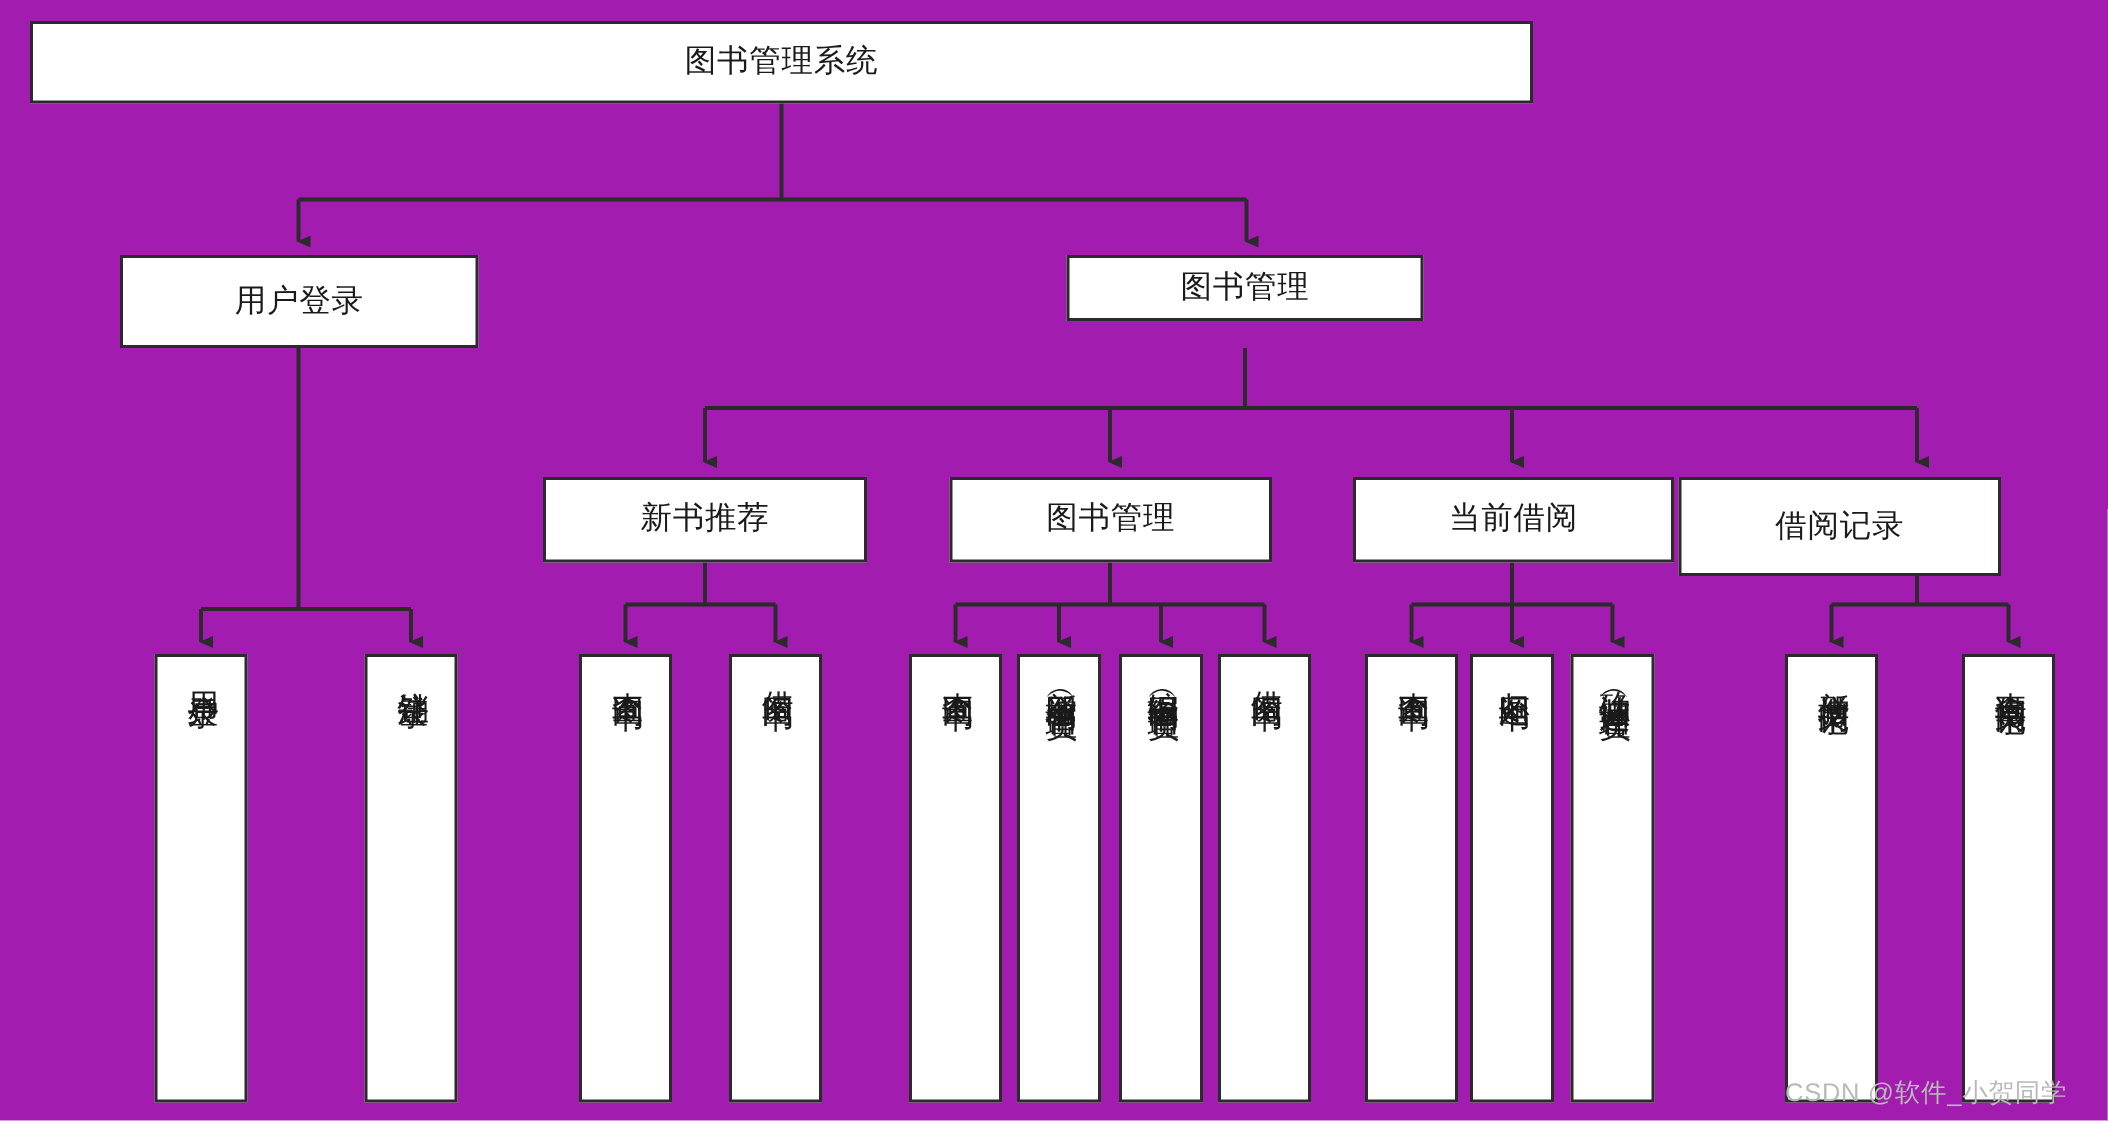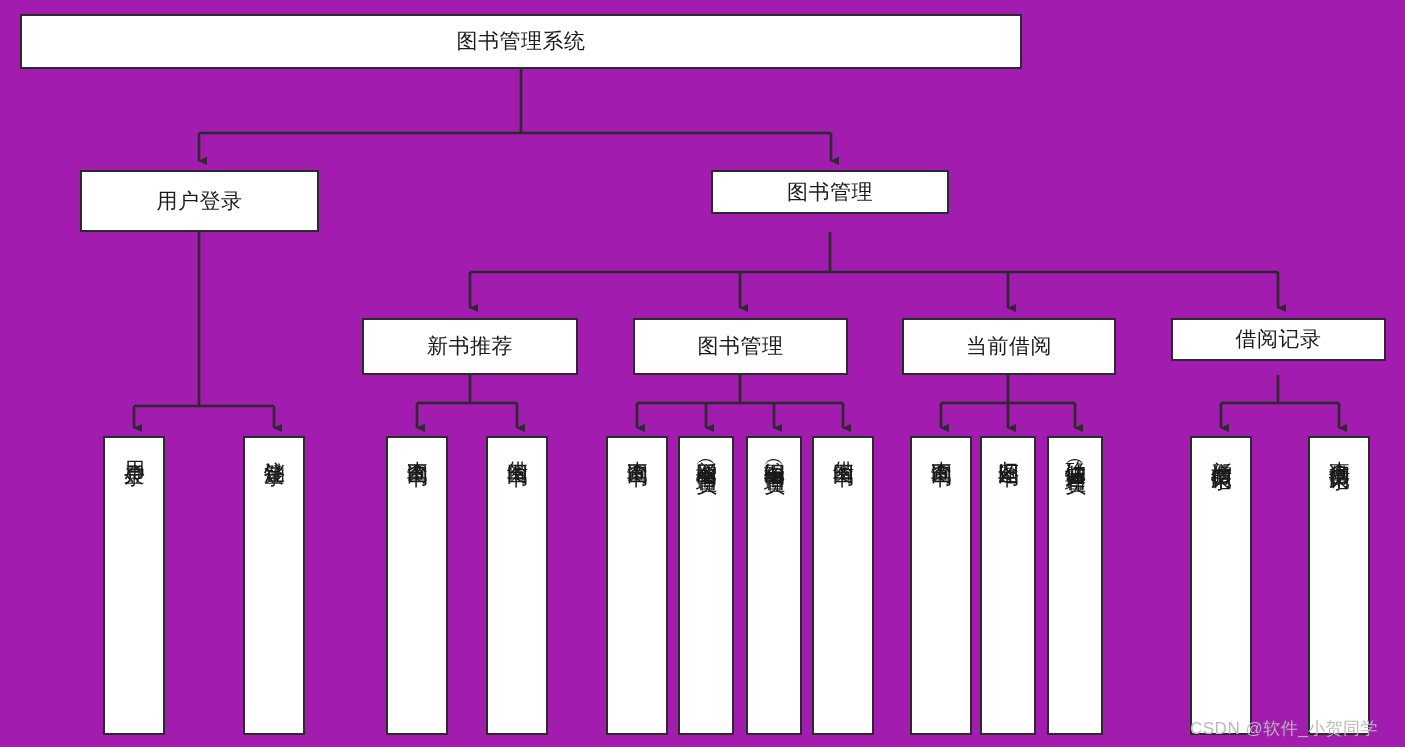--- a/index.html
+++ b/index.html
@@ -142,21 +142,21 @@
   </div>
 
   <div class="node-box" style="left:633px; top:318px; width:215px; height:57px;">
     <span class="node-label-h">图书管理</span>
   </div>
 
   <div class="node-box" style="left:902px; top:318px; width:214px; height:57px;">
     <span class="node-label-h">当前借阅</span>
   </div>
 
-  <div class="node-box" style="left:1171px; top:318px; width:215px; height:43px;">
+  <div class="node-box" style="left:1119px; top:318px; width:215px; height:66px;">
     <span class="node-label-h">借阅记录</span>
   </div>
 
   <div class="node-box leafbox" style="left:103px; top:436px; width:62px; height:299px;">
     <span class="node-label-v">用户登录</span>
   </div>
   <div class="node-box leafbox" style="left:243px; top:436px; width:62px; height:299px;">
     <span class="node-label-v">注销登录</span>
   </div>
 

